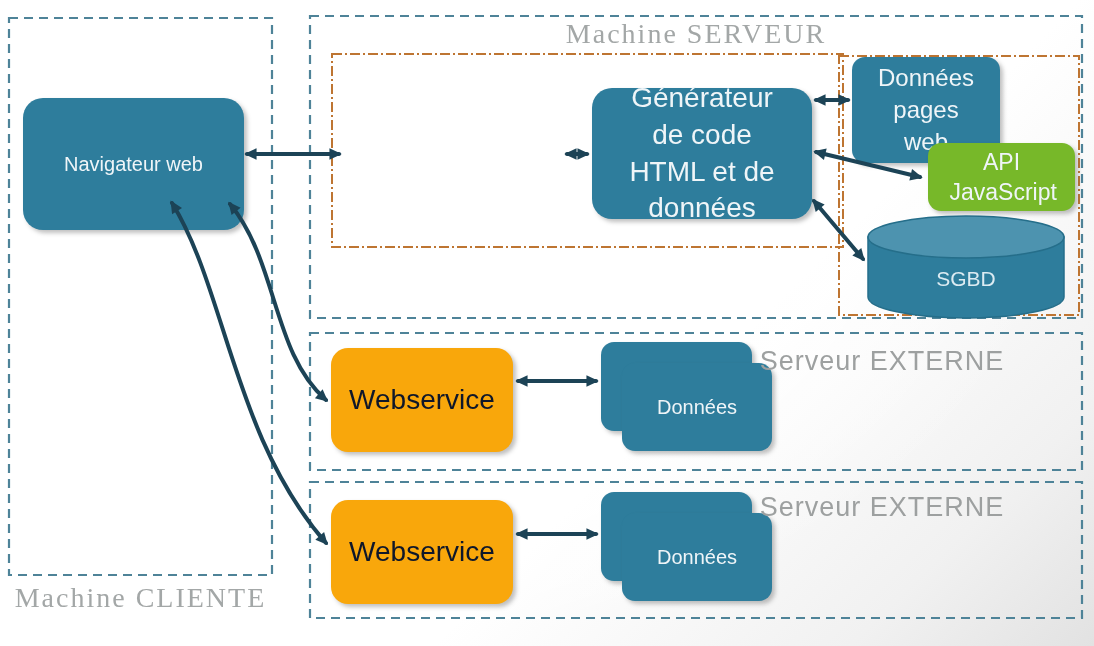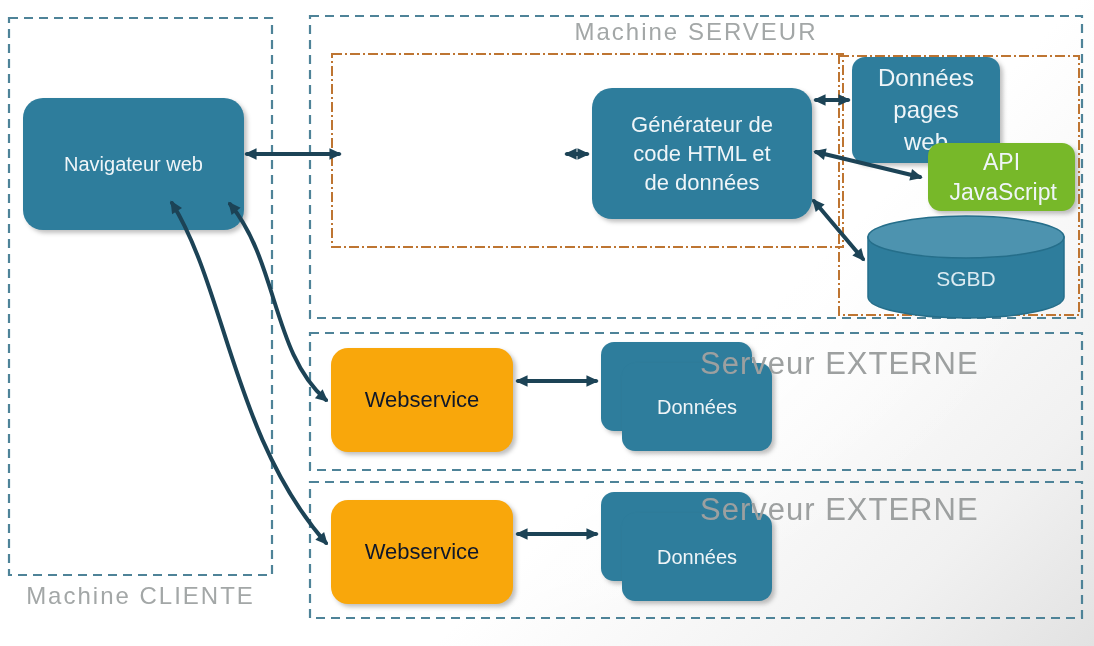--- a/index.html
+++ b/index.html
@@ -16,44 +16,44 @@
       linear-gradient(135deg,#f6f6f6 0%,#ffffff 22%,#ffffff 62%,#f1f1f1 86%,#e2e2e2 100%);
   }
   svg.layer{position:absolute;left:0;top:0;width:1094px;height:646px;}
   #bg-layer{z-index:0;}
   #fg-layer{z-index:6;pointer-events:none;}
   .node{
     position:absolute;
     display:flex;align-items:center;justify-content:center;
     text-align:center;
     color:#EFF5F8;
-    font-size:22px;
+    font-size:28px;
     line-height:1.32;
     border-radius:20px;
     box-shadow:3px 3px 4px rgba(90,90,90,.38);
     z-index:2;
   }
   .teal{background:#2E7D9C;}
   .orange{background:#F9A70B;color:#0f172a;}
   .green{background:#77B829;}
   .small-radius{border-radius:13px;}
   .back-card{z-index:1;}
   .front-card{z-index:2;}
   .region-label-serif{
     position:absolute;z-index:3;
-    font-family:Liberation Sans, sans-serif;
-    font-size:24px;color:#A3A7A7;
+    font-family:Liberation Serif, serif;
+    font-size:28px;color:#A3A7A7;
     text-align:center;letter-spacing:2px;
     white-space:nowrap;
   }
   .region-label-sans{
     position:absolute;z-index:3;
     font-family:"Liberation Sans",sans-serif;
-    font-size:31px;color:#9DA0A0;
-    text-align:left;letter-spacing:1px;
+    font-size:27px;color:#9DA0A0;
+    text-align:center;letter-spacing:1px;
     white-space:nowrap;
   }
   .wrap-160{width:160px;}
   .wrap-112{width:112px;}
   .wrap-104{width:104px;}
 </style>
 </head>
 <body>
 
 <div class="canvas">

